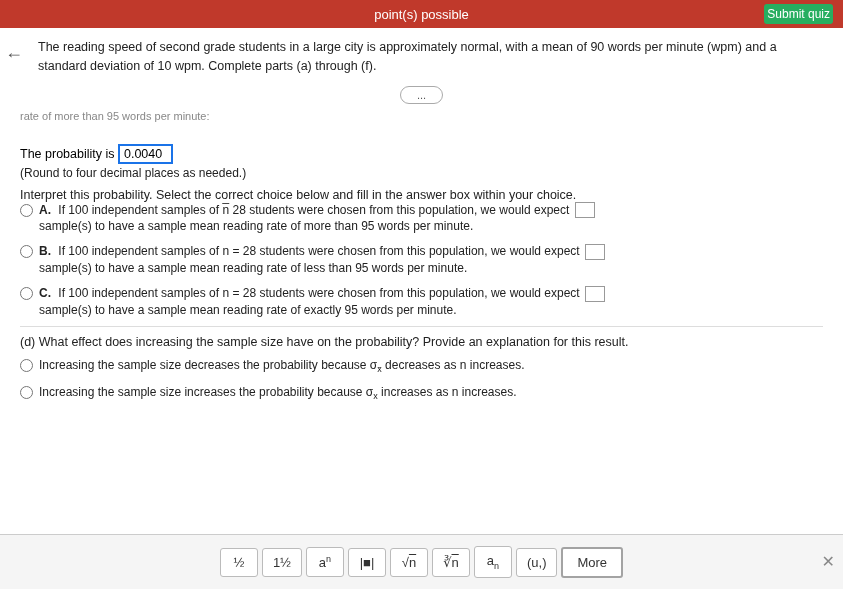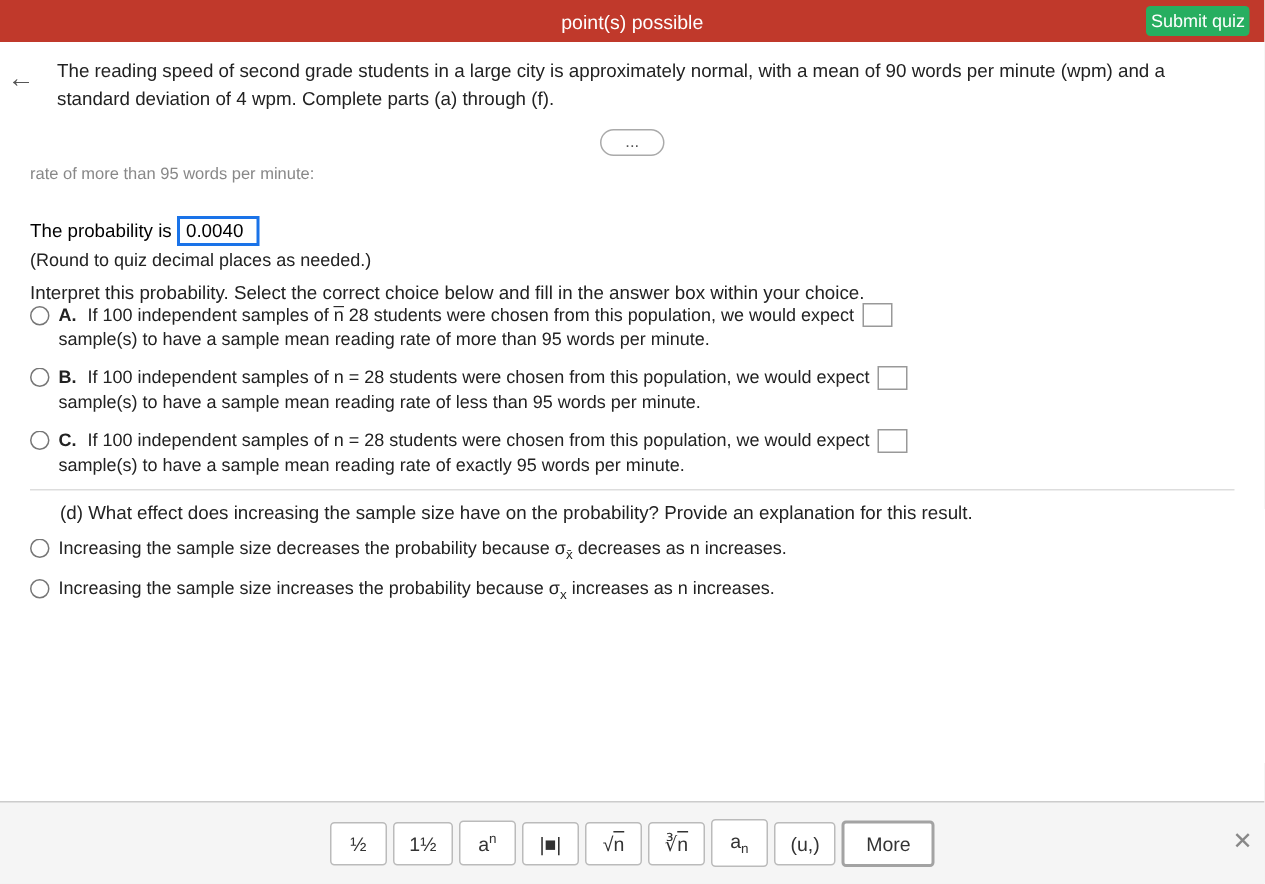--- a/index.html
+++ b/index.html
@@ -142,21 +142,20 @@
     .divider {
       border: none;
       border-top: 1px solid #ddd;
       margin: 8px 0;
     }
 
     .part-d-text {
       font-size: 12.5px;
       color: #222;
       margin-bottom: 8px;
-      margin-left: 20px;
     }
 
     .toolbar {
       position: absolute;
       bottom: 0;
       left: 0;
       right: 0;
       height: 55px;
       background: #f5f5f5;
       border-top: 1px solid #ccc;
@@ -206,33 +205,33 @@
 
 <div class="top-bar">
   <span class="top-bar-center">point(s) possible</span>
   <button class="submit-btn">Submit quiz</button>
 </div>
 
 <div class="main-content">
 
   <span class="back-arrow">←</span>
 
-  <p class="problem-text">The reading speed of second grade students in a large city is approximately normal, with a mean of 90 words per minute (wpm) and a standard deviation of 4 wpm. Complete parts (a) through (f).</p>
+  <p class="problem-text">The reading speed of second grade students in a large city is approximately normal, with a mean of 90 words per minute (wpm) and a standard deviation of 10 wpm. Complete parts (a) through (f).</p>
 
   <div class="expand-btn">
     <button>...</button>
   </div>
 
   <p class="faded-text">rate of more than 95 words per minute:</p>
 
   <p class="probability-line">
     <span>The probability is</span>
     <span class="answer-box">0.0040</span>
   </p>
-  <p class="round-note">(Round to quiz decimal places as needed.)</p>
+  <p class="round-note">(Round to four decimal places as needed.)</p>
 
   <p class="interpret-text">Interpret this probability. Select the correct choice below and fill in the answer box within your choice.</p>
 
   <div class="options-section">
     <div class="option-row">
       <input type="radio" name="interpret" style="">
       <div class="option-text">
         <span class="option-label">A.</span>
         <span> If 100 independent samples of n̅ 28 students were chosen from this population, we would expect <span class="inline-box"></span><br>
         sample(s) to have a sample mean reading rate of more than 95 words per minute.</span>

